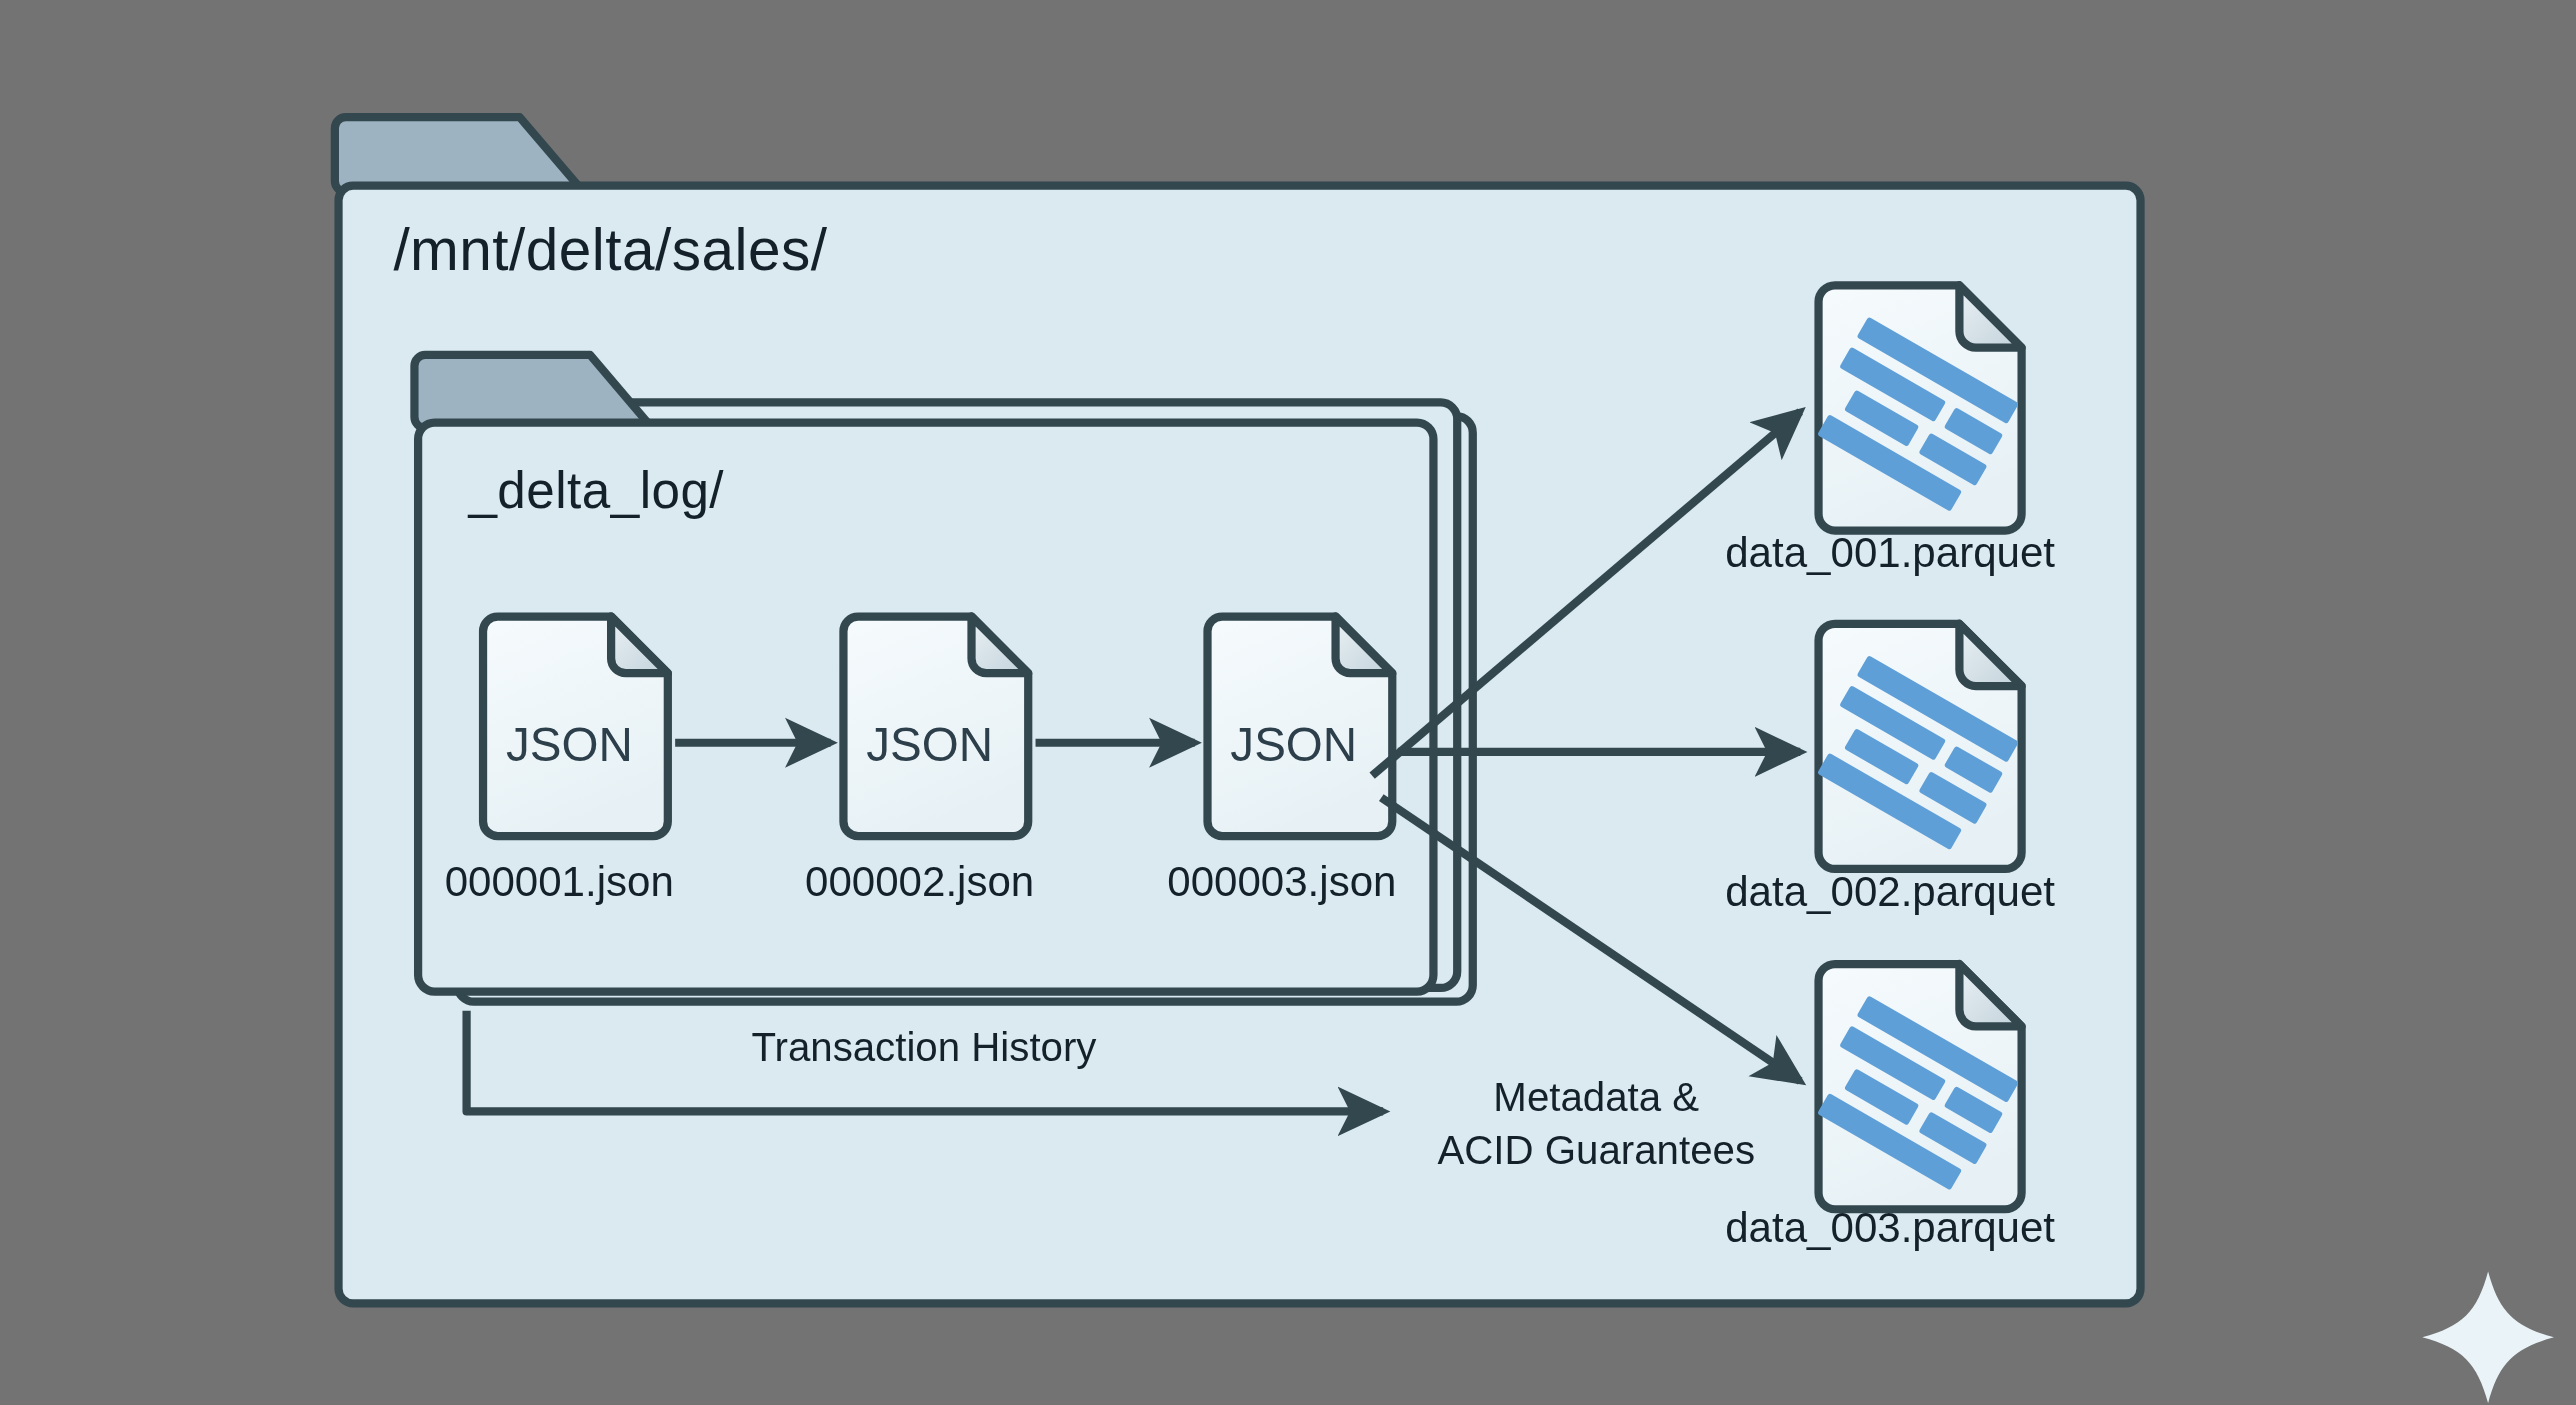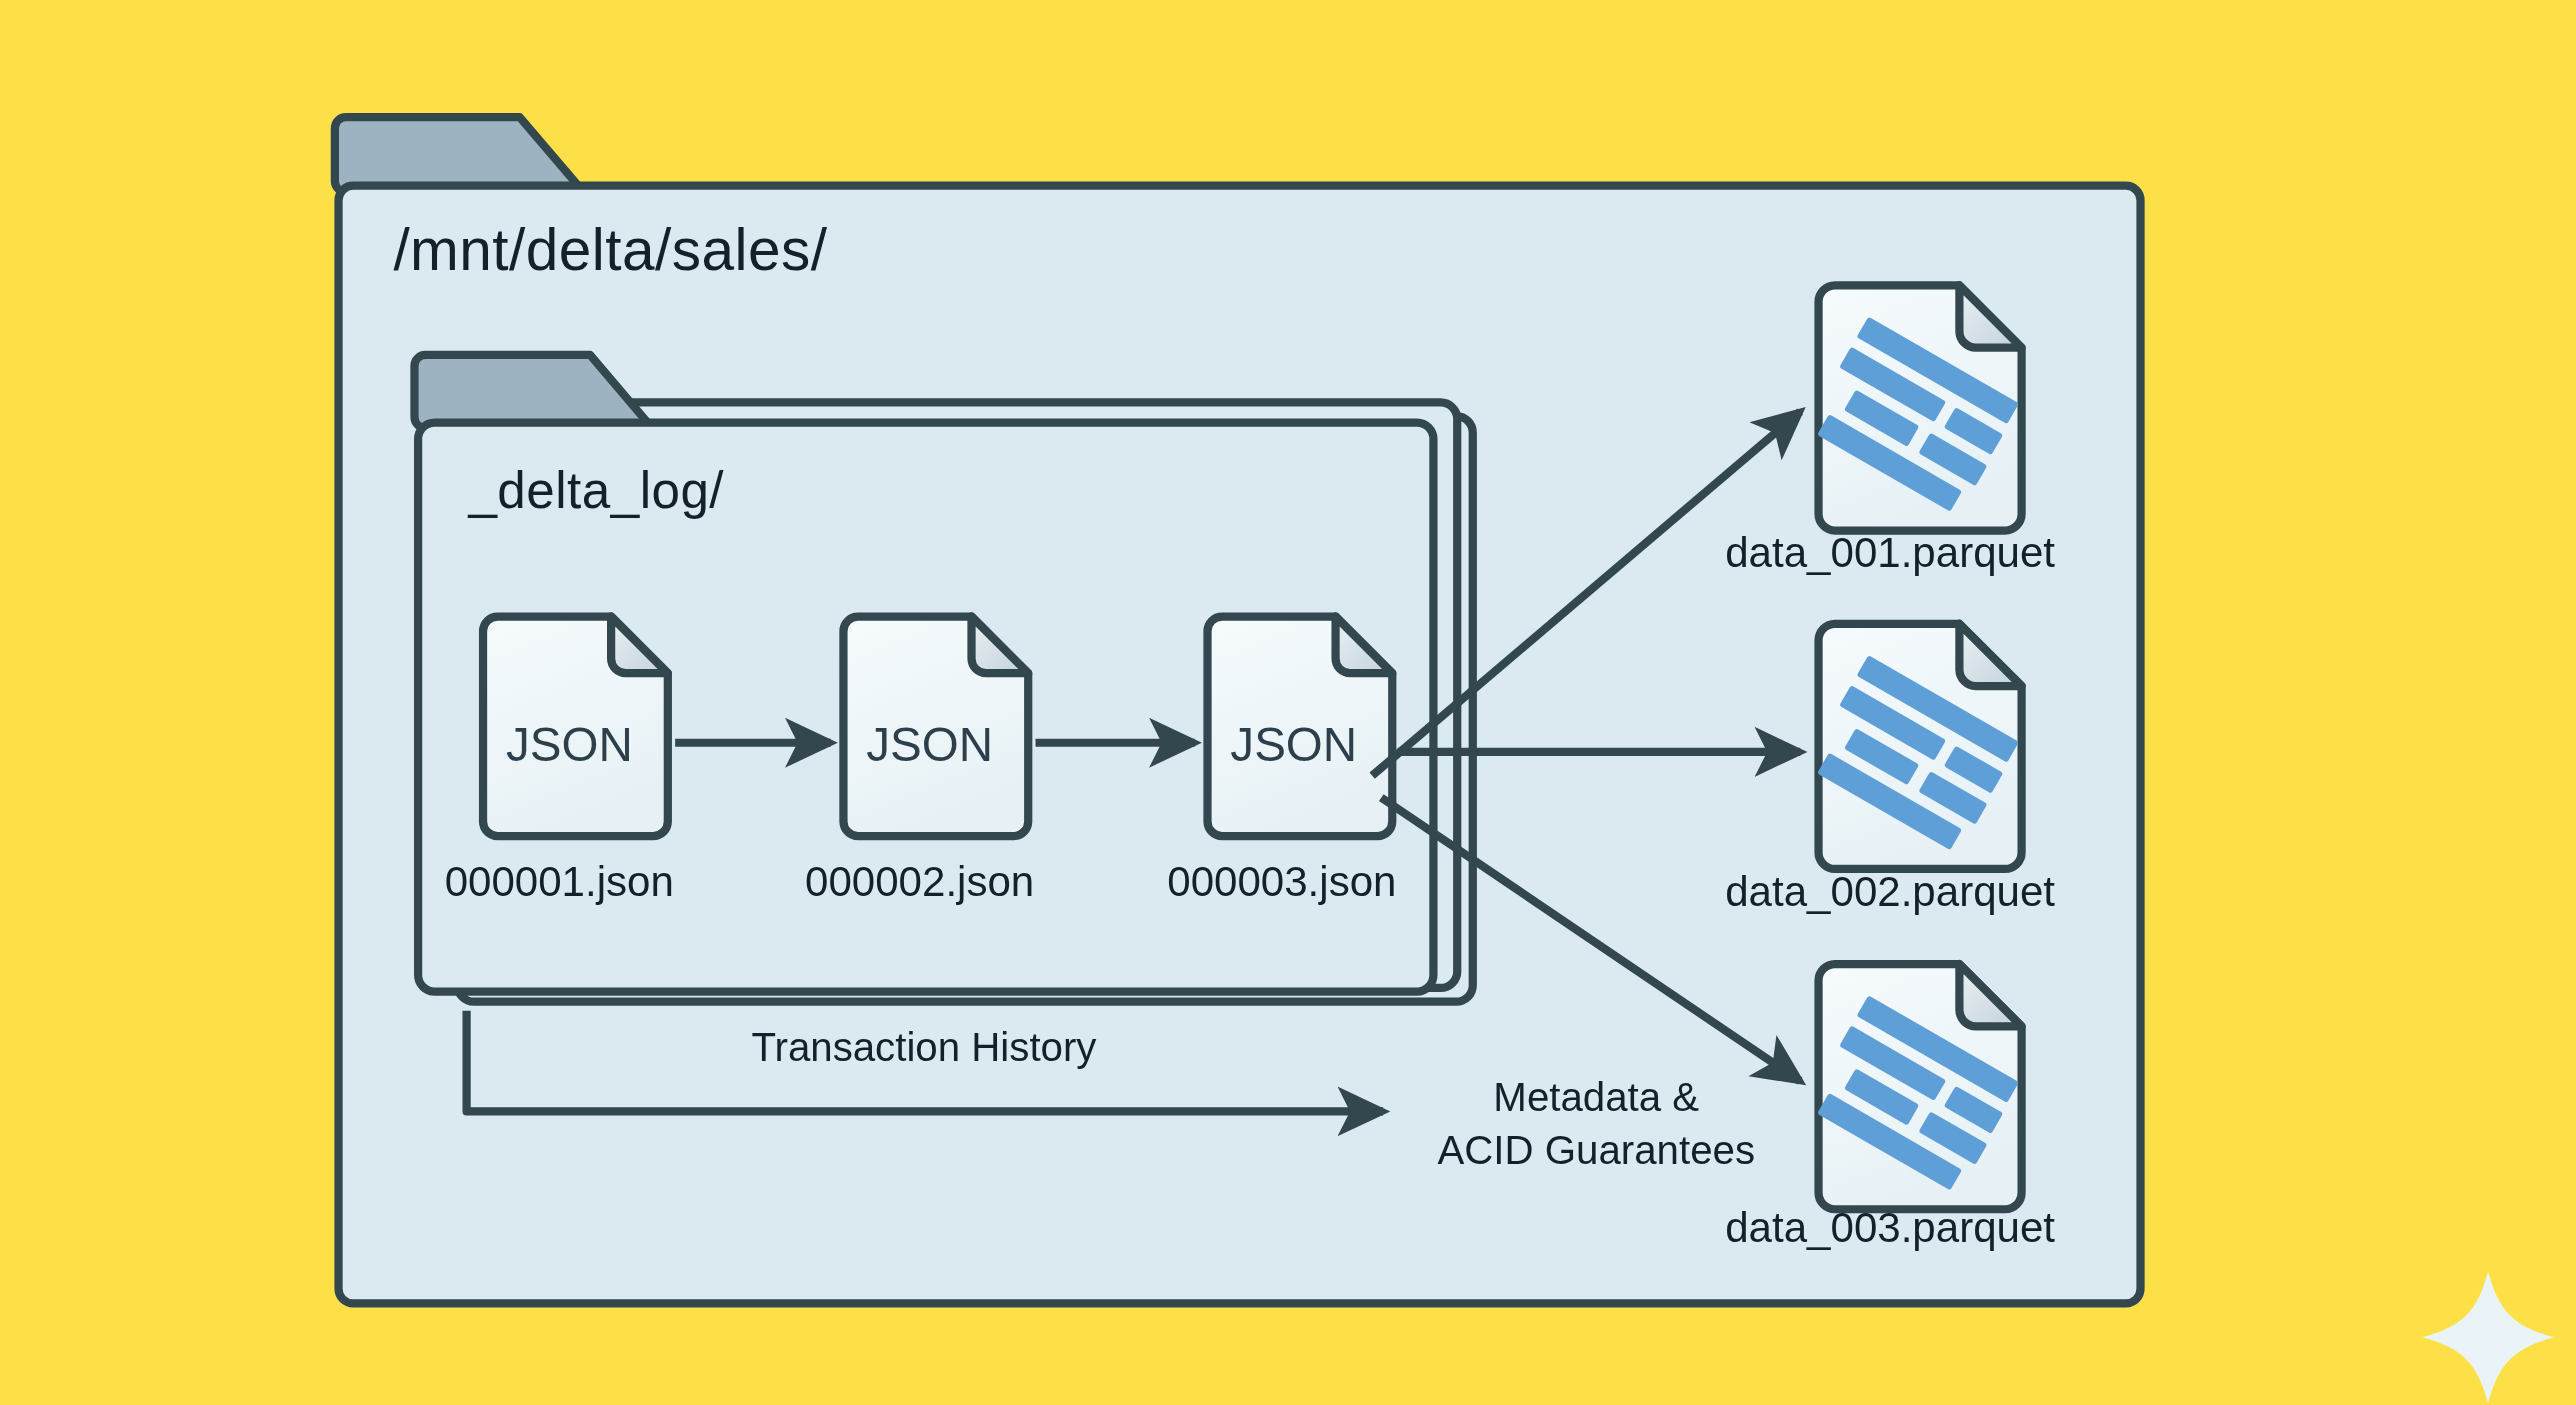--- a/index.html
+++ b/index.html
@@ -10,21 +10,21 @@
   body {
     width: 2576px;
     height: 1405px;
     overflow: hidden;
     font-family: "Liberation Sans", sans-serif;
   }
   #stage {
     position: relative;
     width: 2576px;
     height: 1405px;
-    background: #fde047;
+    background: #737373;
   }
   svg.diagram {
     position: absolute;
     inset: 0;
     width: 2576px;
     height: 1405px;
     display: block;
   }
   .lbl {
     font-family: "Liberation Sans", sans-serif;

